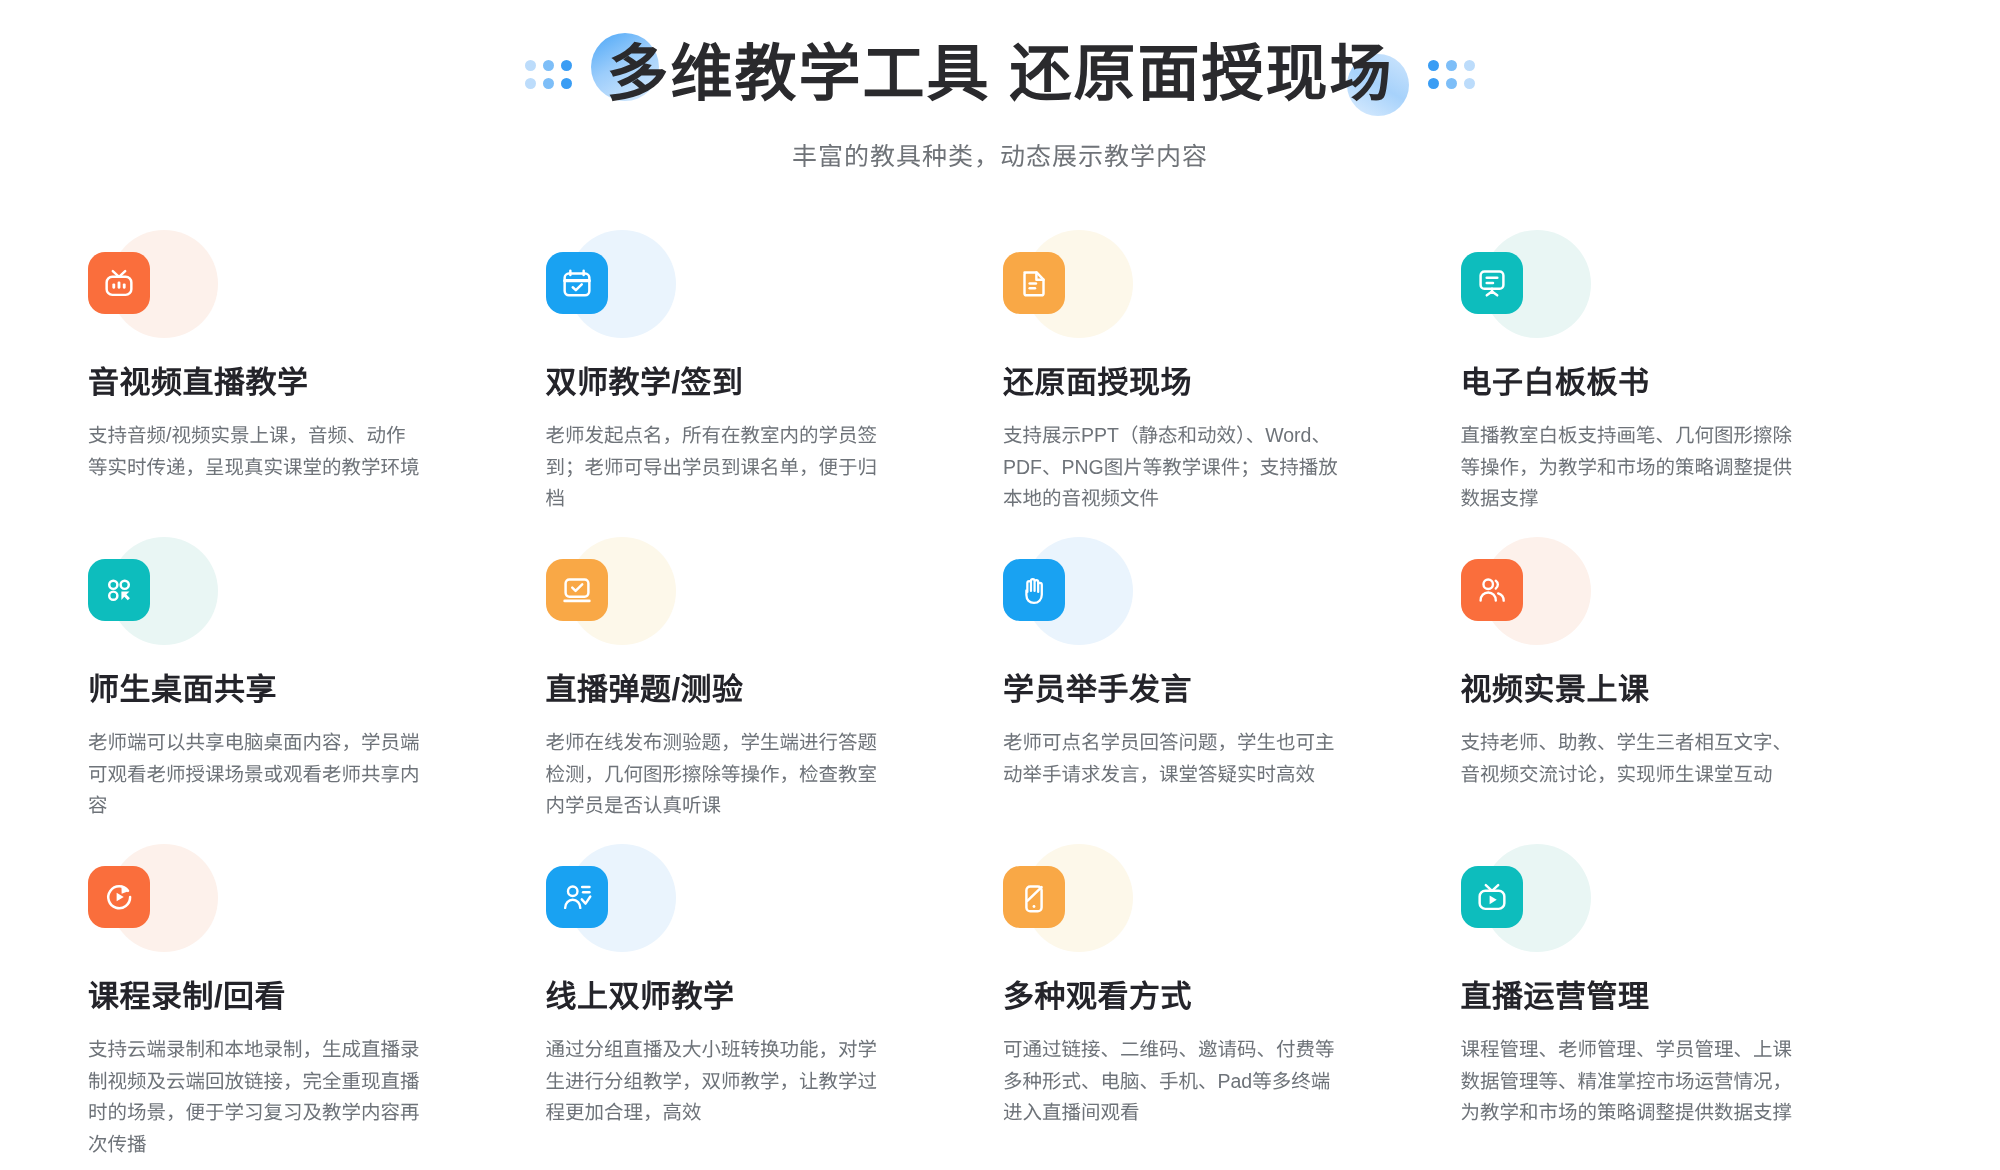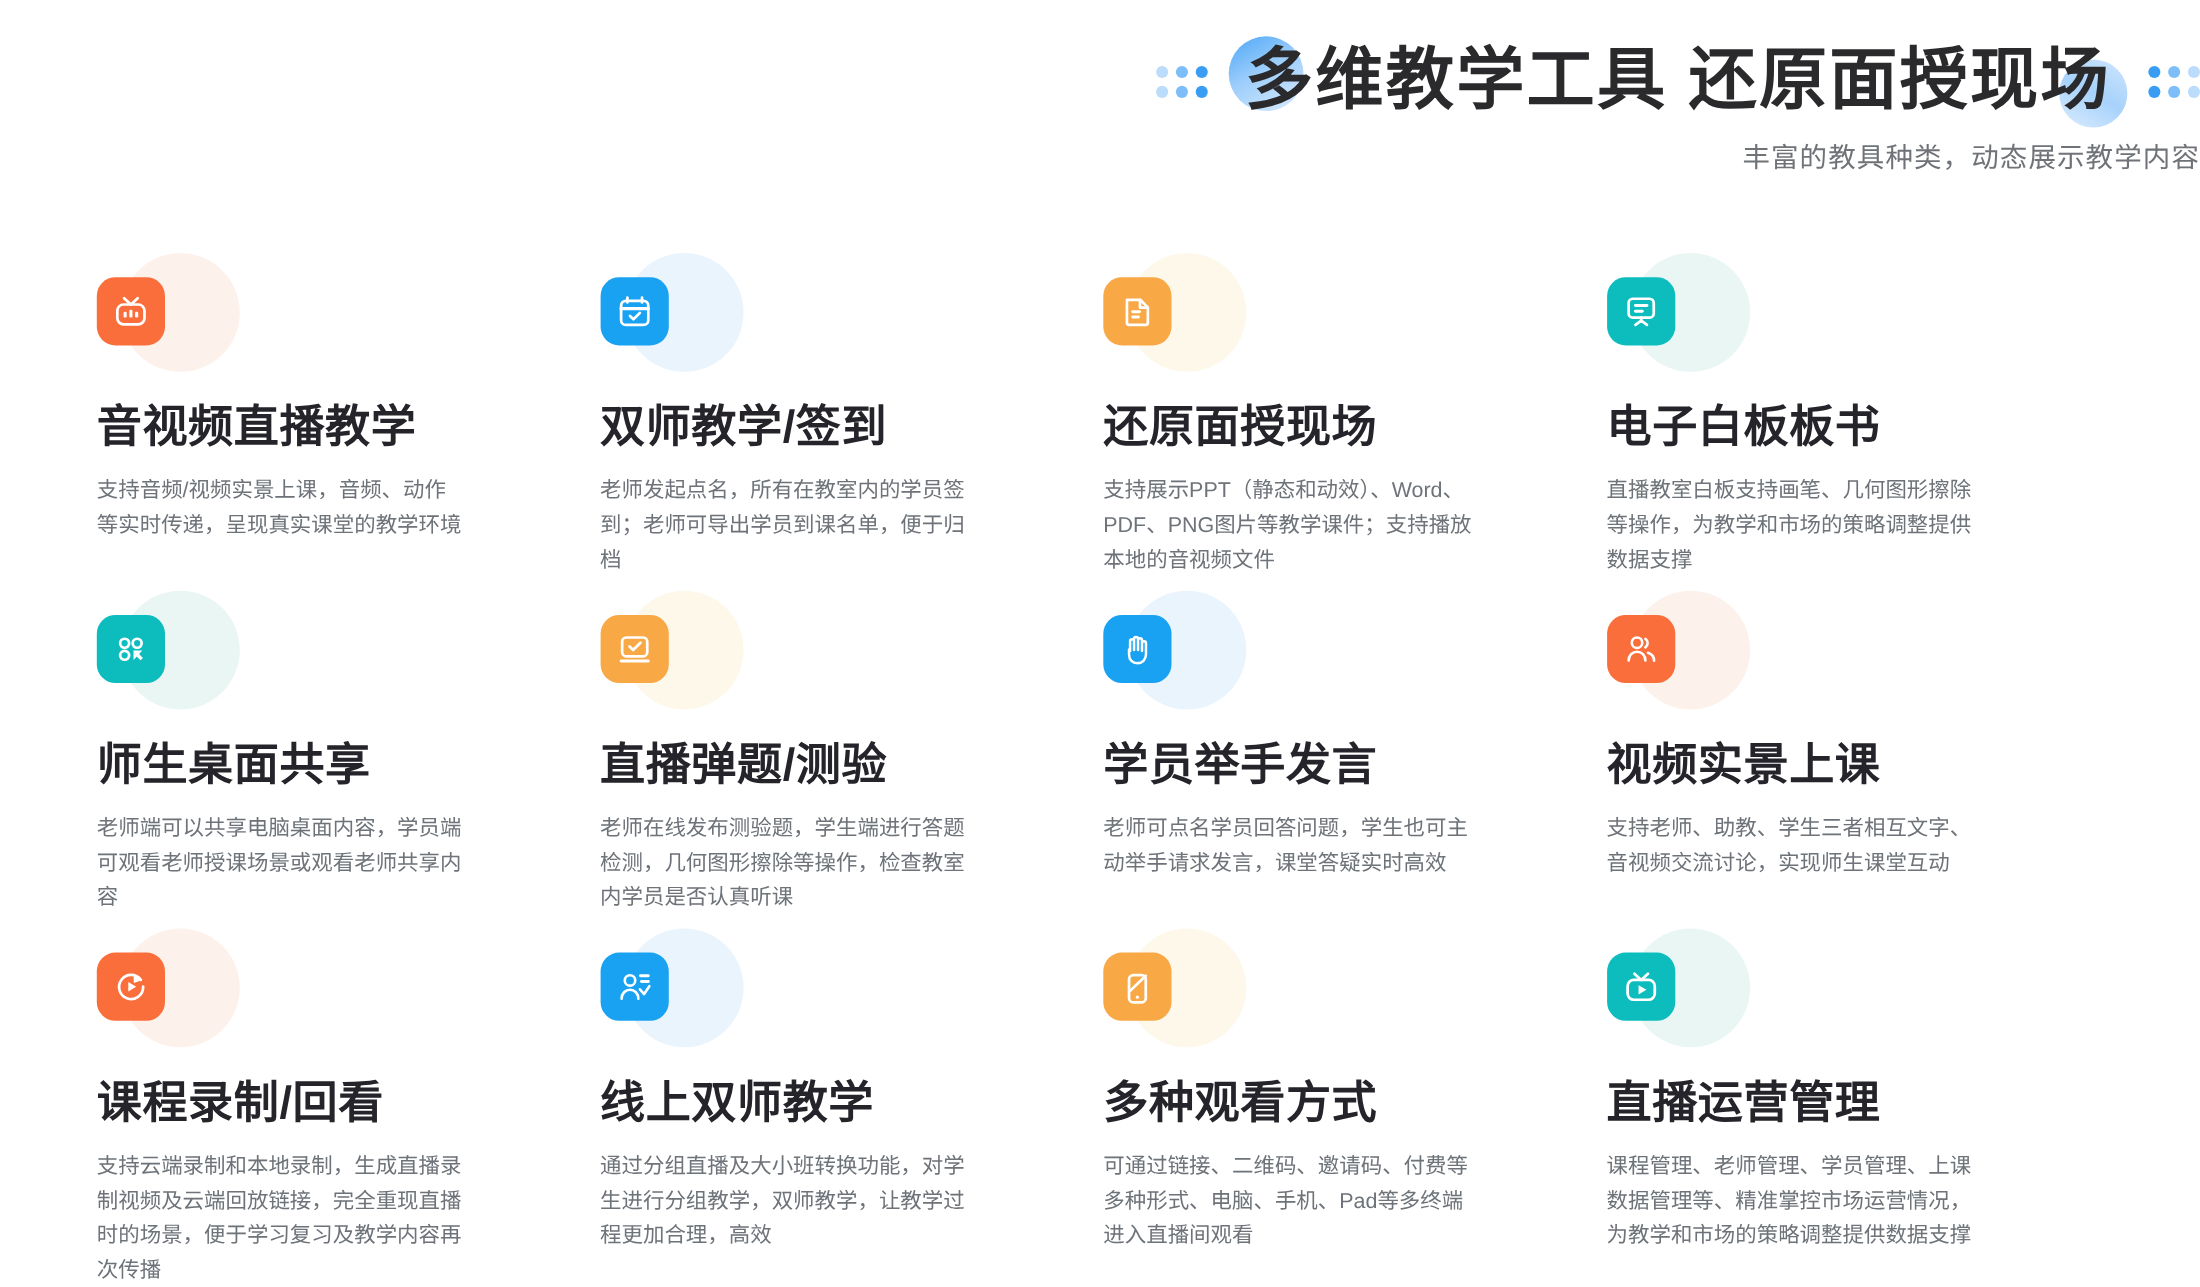--- a/index.html
+++ b/index.html
@@ -7,21 +7,21 @@
   body{
     width:2000px; height:1170px;
     background:#ffffff;
     font-family:"Liberation Sans","DejaVu Sans",sans-serif;
     -webkit-font-smoothing:antialiased;
     overflow:hidden;
   }
   .page{position:relative;width:2000px;height:1170px;}
 
   
-  .header{position:absolute;left:0;top:0;width:2000px;text-align:right;}
+  .header{position:absolute;left:0;top:0;width:2000px;text-align:center;}
   .title-row{
     position:relative;
     display:inline-flex;align-items:center;justify-content:center;
     gap:0px;
     margin-top:28px;
     height:92px;
   }
   .dot-grid{display:grid;grid-template-columns:repeat(3,11px);grid-template-rows:repeat(2,11px);
             gap:7px;align-content:center;}
   .dot-grid i{display:block;width:11px;height:11px;border-radius:50%;background:#3da3f5;}
@@ -44,21 +44,21 @@
   }
   .title-text{
     position:relative;z-index:2;
     font-size:62px;font-weight:bold;color:#2a2a2d;
     letter-spacing:2px;
     margin:0 34px;
     white-space:nowrap;
     line-height:1;
   }
   .subtitle{
-    margin-top:12px;
+    margin-top:24px;
     font-size:25px;color:#6f7378;letter-spacing:1px;
     line-height:1;
   }
 
   
   .grid{
     position:absolute;left:88px;top:252px;
     width:1830px;
     display:grid;
     grid-template-columns:repeat(4,1fr);
@@ -74,21 +74,21 @@
     z-index:0;
   }
   .icon{
     position:relative;z-index:1;
     width:62px;height:62px;border-radius:17px;
     display:flex;align-items:center;justify-content:center;
   }
   .icon svg{width:38px;height:38px;display:block;}
 
   .card-title{
-    font-size:41px;font-weight:bold;color:#24242a;
+    font-size:31px;font-weight:bold;color:#24242a;
     letter-spacing:0.5px;line-height:1.1;
     margin:0 0 20px 0;
     white-space:nowrap;
   }
   .card-desc{
     font-size:19.5px;color:#6e7379;line-height:1.62;
     margin:0;max-width:335px;
   }
 </style>
 </head>

